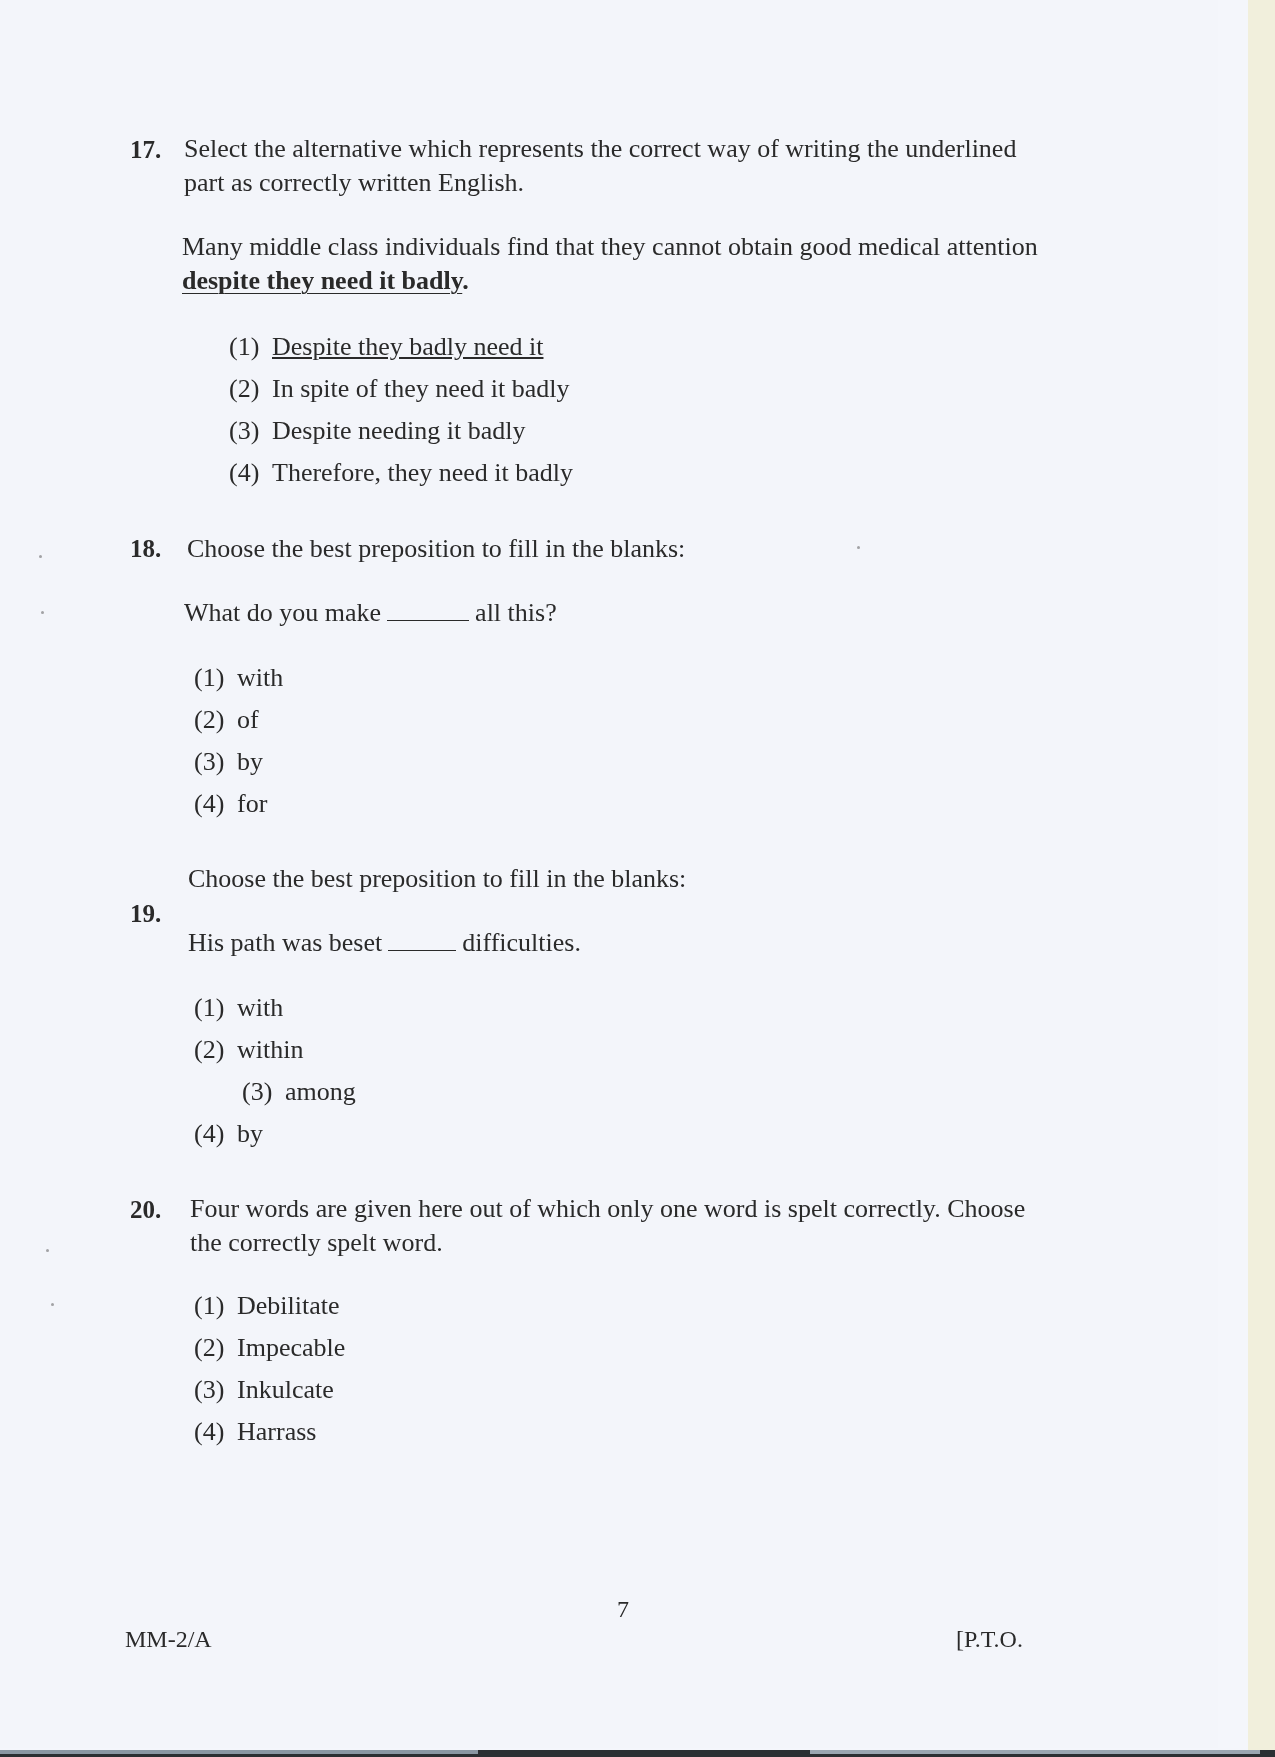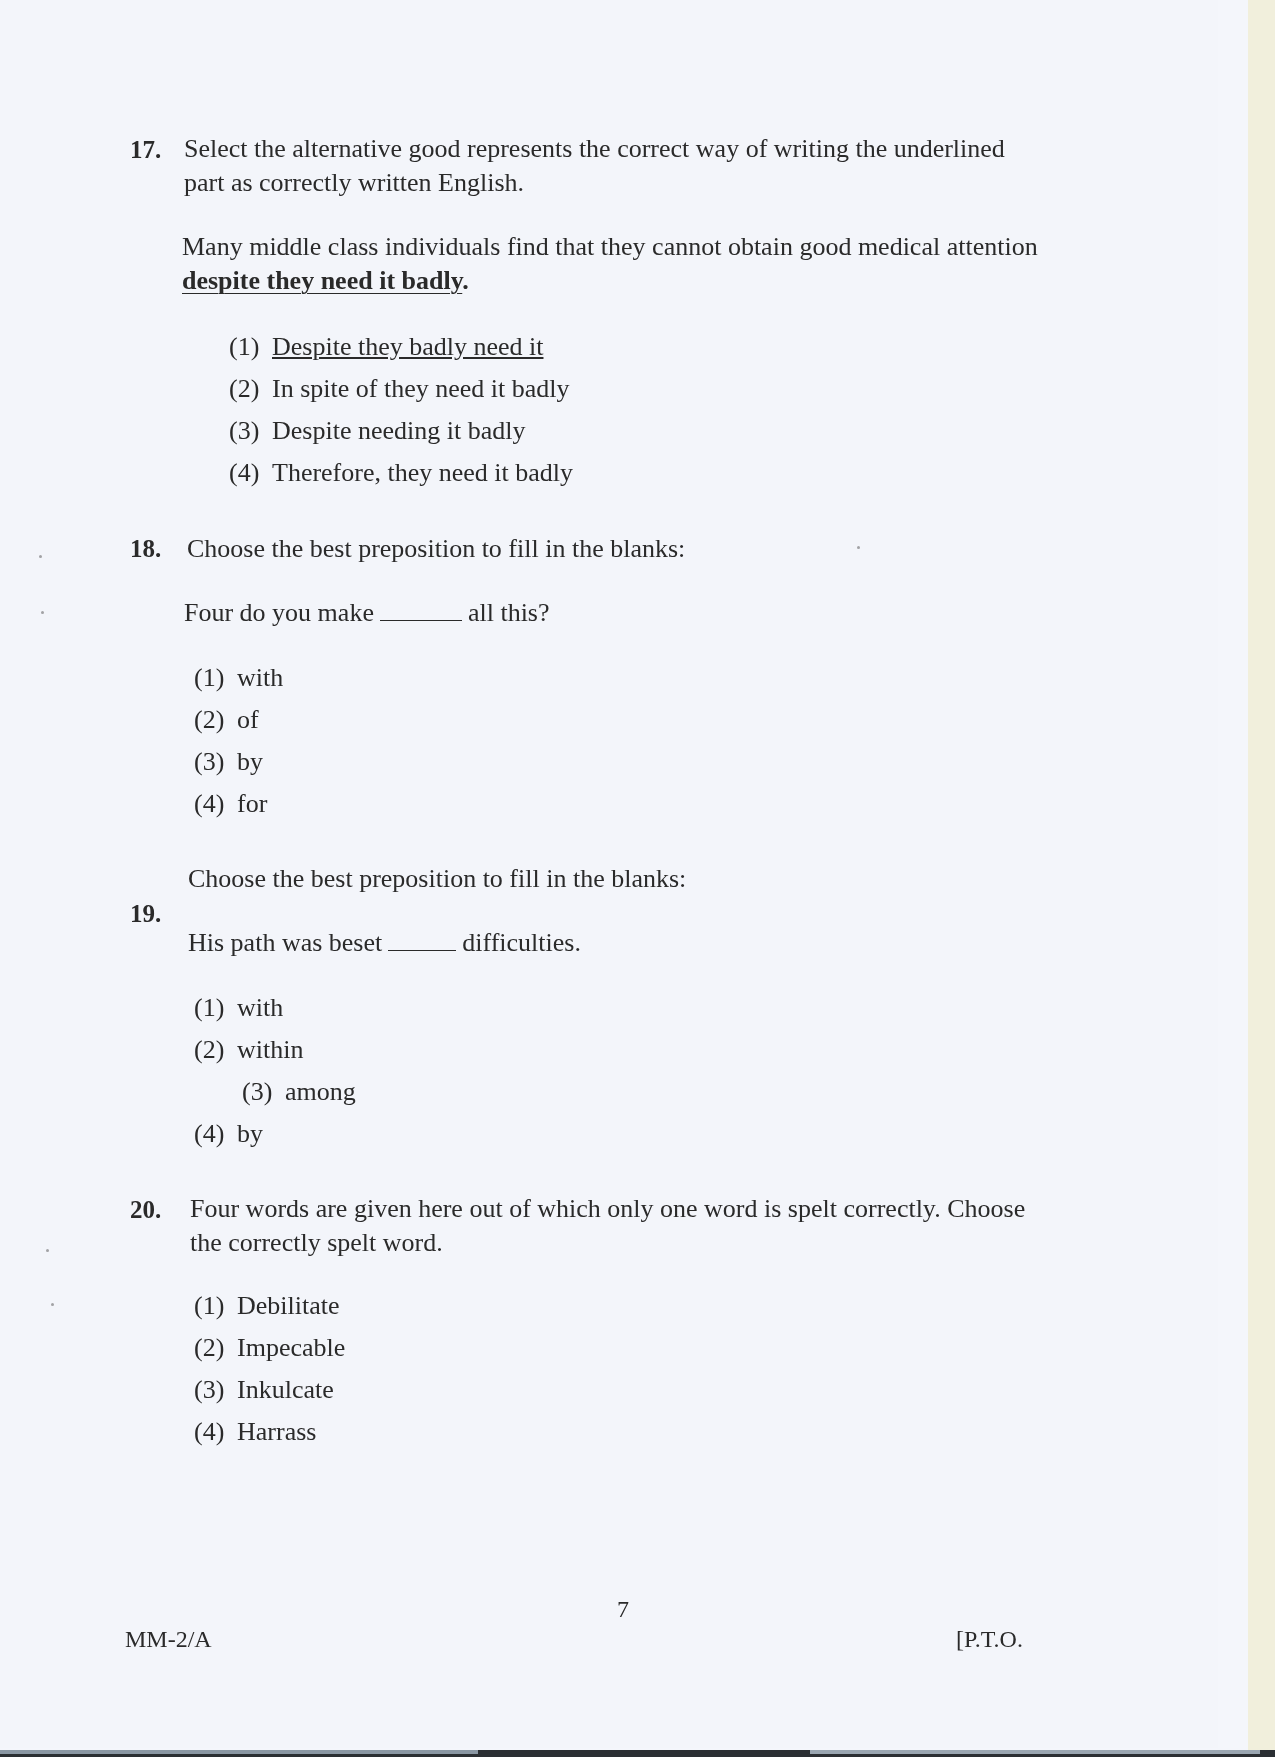--- a/index.html
+++ b/index.html
@@ -86,35 +86,35 @@
     opacity: 0.6;
   }
 </style>
 </head>
 <body>
 
 <div class="page">
 
   <div>
     <span class="q-num" style="left:130px; top:136px;">17.</span>
-    <div class="q-text" style="left:184px; top:132px;">Select the alternative good represents the correct way of writing the underlined</div>
+    <div class="q-text" style="left:184px; top:132px;">Select the alternative which represents the correct way of writing the underlined</div>
     <div class="q-text" style="left:184px; top:166px;">part as correctly written English.</div>
     <div class="q-text" style="left:182px; top:230px;">Many middle class individuals find that they cannot obtain good medical attention</div>
     <div class="q-text" style="left:182px; top:264px;font-weight:bold;"><span class="underlined">despite they need it badly</span><span>.</span></div>
 
     <div class="option" style="left:229px; top:330px;text-decoration:underline;"><span class="opt-num">(1)</span><span>Despite they badly need it</span></div>
     <div class="option" style="left:229px; top:372px;"><span class="opt-num">(2)</span><span>In spite of they need it badly</span></div>
     <div class="option" style="left:229px; top:414px;"><span class="opt-num">(3)</span><span>Despite needing it badly</span></div>
     <div class="option" style="left:229px; top:456px;"><span class="opt-num">(4)</span><span>Therefore, they need it badly</span></div>
   </div>
 
   <div>
     <span class="q-num" style="left:130px; top:535px;">18.</span>
     <div class="q-text" style="left:187px; top:532px;">Choose the best preposition to fill in the blanks:</div>
-    <div class="q-text" style="left:184px; top:596px;"><span>Four do you make</span><span class="blank" style="width:82px;"></span><span>all this?</span></div>
+    <div class="q-text" style="left:184px; top:596px;"><span>What do you make</span><span class="blank" style="width:82px;"></span><span>all this?</span></div>
 
     <div class="option" style="left:194px; top:661px;"><span class="opt-num">(1)</span><span>with</span></div>
     <div class="option" style="left:194px; top:703px;"><span class="opt-num">(2)</span><span>of</span></div>
     <div class="option" style="left:194px; top:745px;"><span class="opt-num">(3)</span><span>by</span></div>
     <div class="option" style="left:194px; top:787px;"><span class="opt-num">(4)</span><span>for</span></div>
   </div>
 
   <div>
     <span class="q-num" style="left:130px; top:900px;">19.</span>
     <div class="q-text" style="left:188px; top:862px;">Choose the best preposition to fill in the blanks:</div>

